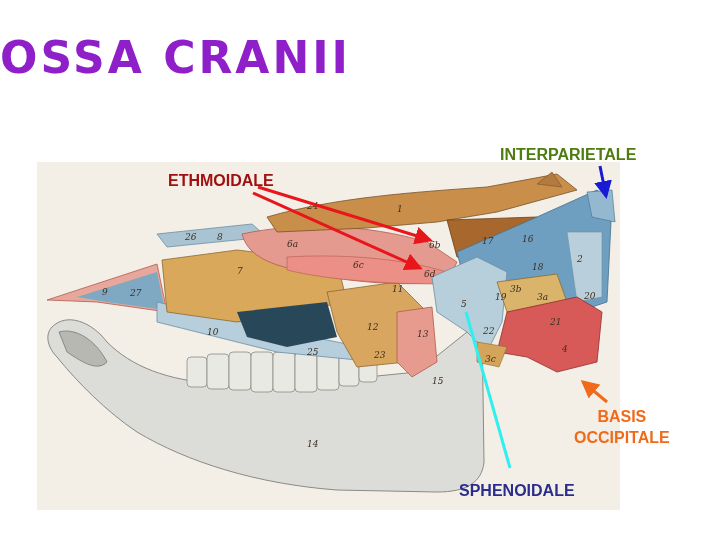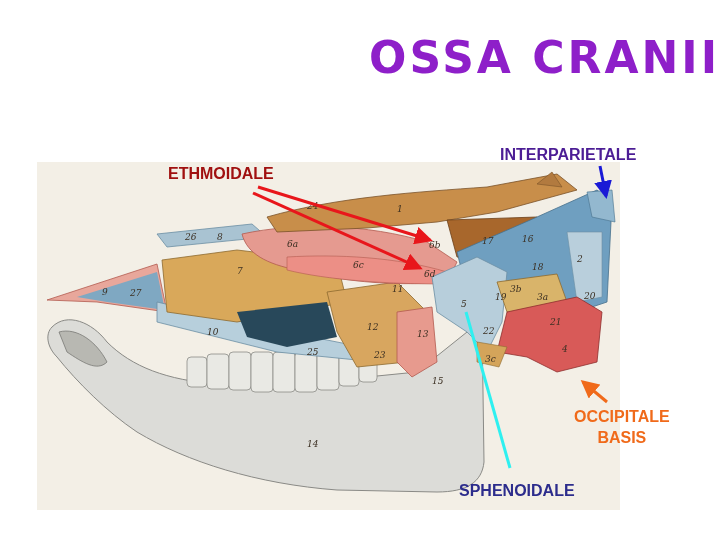--- a/index.html
+++ b/index.html
@@ -1,35 +1,35 @@
 <!DOCTYPE html>
 <html><head>
   <meta charset="utf-8">
   <style>
     html, body { margin: 0; padding: 0; }
     body {
       width: 720px; height: 540px; background: #ffffff; position: relative; overflow: hidden;
       font-family: "Liberation Sans", sans-serif;
     }
     .title {
-      position: absolute; left: 0; top: 32px; width: 720px; text-align: right;
+      position: absolute; left: 0; top: 32px; width: 720px; text-align: left;
       font-family: "DejaVu Sans", sans-serif; font-weight: bold; font-size: 44px;
       letter-spacing: 3px; color: #8e1fc9;
     }
     .plate {
       position: absolute; left: 37px; top: 162px; width: 583px; height: 348px;
       background: #f3efe6;
     }
     .plate svg { position: absolute; left: 0; top: 0; }
     .overlay { position: absolute; left: 0; top: 0; width: 720px; height: 540px; pointer-events: none; }
     .label {
       position: absolute; font-weight: bold; font-size: 16px; white-space: nowrap; text-align: center; line-height: 21px;
     }
     .lbl-inter { left: 500px; top: 144px; }
-    .lbl-ethmo { left: 168px; top: 163px; text-align: right; }
+    .lbl-ethmo { left: 168px; top: 170px; text-align: right; }
     .lbl-basis { left: 574px; top: 406px; }
     .lbl-spheno { left: 459px; top: 480px; text-align: right; }
     .num { font-family: "DejaVu Serif", serif; font-style: italic; font-size: 9px; fill: #3b2f22; }
   </style>
 </head>
 <body>
 
 <div class="title">OSSA CRANII</div>
 
 <div class="plate">
@@ -134,19 +134,19 @@
         <path d="M0 0 L6 3 L0 6 Z" fill="#f06a1a"></path>
       </marker>
   </defs>
   <line x1="258" y1="187" x2="430" y2="240" stroke="#e8161b" stroke-width="3" marker-end="url(#ah-red)"></line>
   <line x1="253" y1="193" x2="420" y2="268" stroke="#e8161b" stroke-width="3" marker-end="url(#ah-red)"></line>
   <line x1="600" y1="166" x2="606" y2="196" stroke="#1a1ad6" stroke-width="3" marker-end="url(#ah-blue)"></line>
   <line x1="607" y1="402" x2="583" y2="382" stroke="#f06a1a" stroke-width="3" marker-end="url(#ah-orange)"></line>
   <line x1="510" y1="468" x2="466" y2="312" stroke="#2ef0f0" stroke-width="3"></line>
 </svg>
 
-<div class="label lbl-inter" style="color:#4c1d95">INTERPARIETALE</div>
+<div class="label lbl-inter" style="color:#4d7c0f">INTERPARIETALE</div>
 <div class="label lbl-ethmo" style="color:#a01010">ETHMOIDALE</div>
 <div class="label lbl-basis" style="color:#f06a1a">
+  <div>BASIS</div>
   <div>OCCIPITALE</div>
-  <div>BASIS</div>
 </div>
 <div class="label lbl-spheno" style="color:#2c2c8c">SPHENOIDALE</div>
 
 </body></html>

